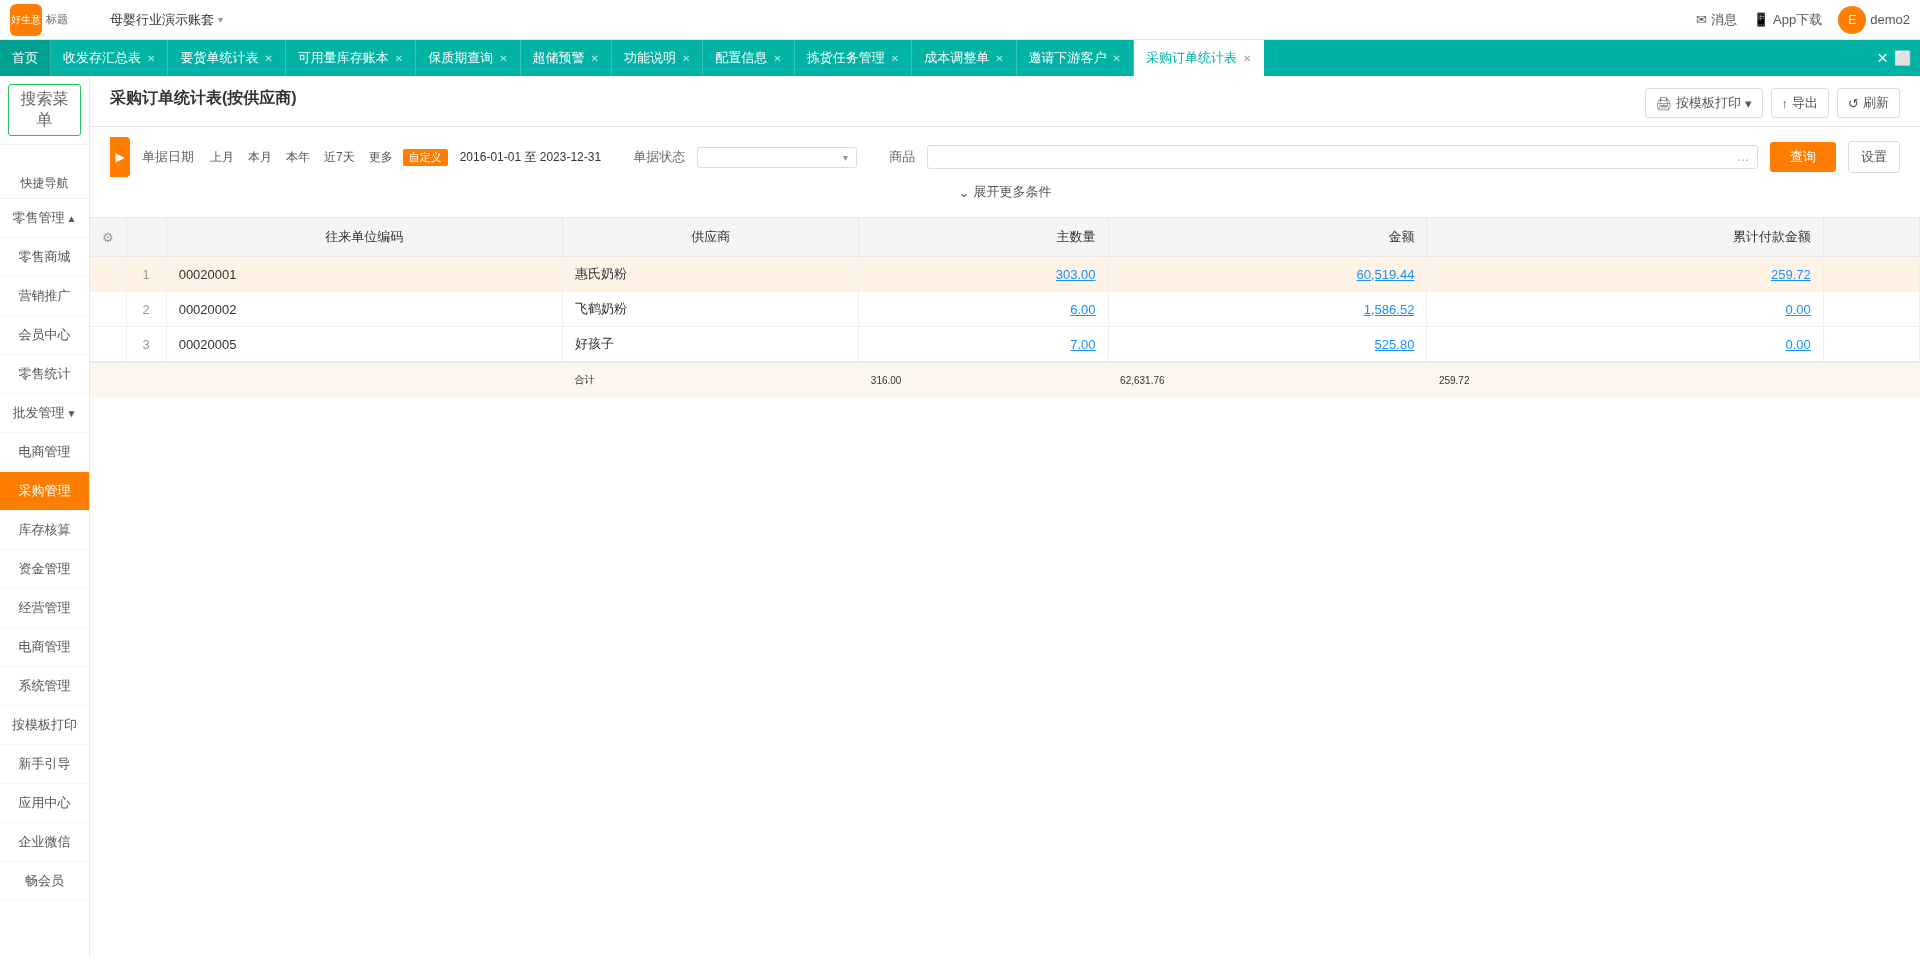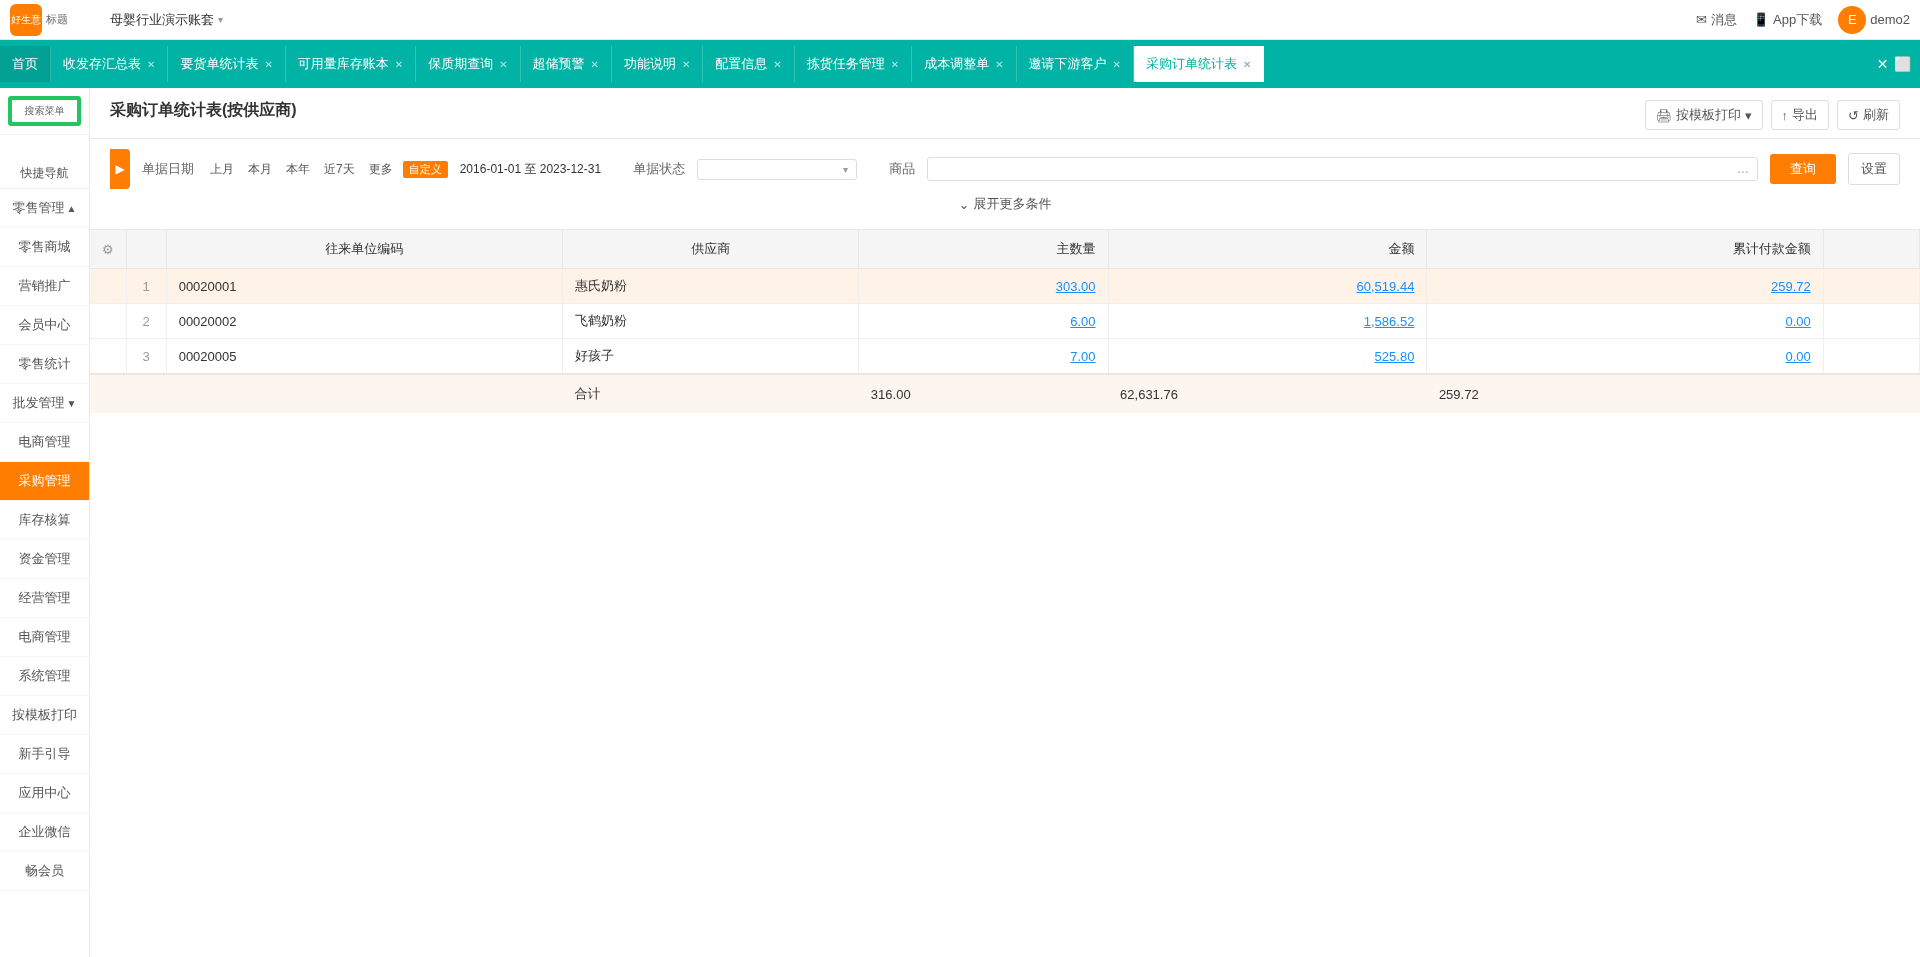--- a/index.html
+++ b/index.html
@@ -14,42 +14,42 @@
     .logo-icon { width: 32px; height: 32px; background: #ff7d00; border-radius: 6px; display: flex; align-items: center; justify-content: center; color: #fff; font-size: 10px; font-weight: normal; }
     .logo-text { font-size: 11px; color: #666; line-height: 1.2; }
     .org-selector { display: flex; align-items: center; gap: 4px; color: #333; font-size: 13px; cursor: pointer; margin-left: 10px; }
     .org-selector .chevron { color: #999; font-size: 10px; }
     .top-bar-right { margin-left: auto; display: flex; align-items: center; gap: 16px; }
     .top-bar-btn { display: flex; align-items: center; gap: 4px; color: #555; cursor: pointer; font-size: 13px; }
     .avatar { width: 28px; height: 28px; border-radius: 50%; background: #ff7d00; display: flex; align-items: center; justify-content: center; color: #fff; font-size: 12px; }
 
     
     .nav-tabs {
-      display: flex; align-items: center; background: #00b3a4; height: 48px;
+      display: flex; align-items: center; background: #00b3a4; height: 36px;
       overflow: hidden; flex-shrink: 0;
     }
     .nav-tab {
       display: flex; align-items: center; height: 36px; padding: 0 12px;
       color: #fff; font-size: 12px; cursor: pointer; white-space: nowrap;
       border-right: 1px solid rgba(255,255,255,0.2); gap: 4px; position: relative;
     }
     .nav-tab.home { background: rgba(0,0,0,0.1); }
     .nav-tab.active { background: #fff; color: #00b3a4; }
     .nav-tab .close-btn { font-size: 10px; color: rgba(255,255,255,0.7); cursor: pointer; margin-left: 2px; }
     .nav-tab.active .close-btn { color: #999; }
     .nav-tab-actions { margin-left: auto; display: flex; align-items: center; gap: 6px; padding-right: 8px; }
     .nav-tab-actions span { color: #fff; cursor: pointer; font-size: 14px; }
 
     
     .main-layout { display: flex; flex: 1; overflow: hidden; }
 
     
     .sidebar { width: 90px; background: #fff; border-right: 1px solid #e8e8e8; display: flex; flex-direction: column; flex-shrink: 0; overflow-y: auto; }
     .sidebar-search { padding: 8px; border-bottom: 1px solid #f0f0f0; }
-    .sidebar-search-btn { width: 100%; background: none; border: 4px solid #22c55e; border-radius: 3px; padding: 4px; cursor: pointer; font-size: 10px; color: #666; text-align: center; font-family: Liberation Mono, monospace; }
+    .sidebar-search-btn { width: 100%; background: none; border: 1px solid #22c55e; border-radius: 3px; padding: 4px; cursor: pointer; font-size: 16px; color: #666; text-align: center; font-family: Liberation Mono, monospace; }
     .sidebar-nav-btn { padding: 6px 8px; text-align: center; font-size: 12px; color: #555; cursor: pointer; border-bottom: 1px solid #f0f0f0; margin-top: 24px; }
     .sidebar-item {
       padding: 10px 6px; text-align: center; font-size: 12px; color: #555;
       cursor: pointer; border-bottom: 1px solid #f5f5f5; display: flex; flex-direction: column; align-items: center; gap: 2px;
     }
     .sidebar-item.active { background: #ff7d00; color: #fff; }
     .sidebar-item.has-arrow { flex-direction: row; justify-content: center; align-items: center; gap: 2px; }
     .sidebar-item .arrow { font-size: 10px; }
 
     
@@ -95,21 +95,21 @@
     tbody tr.highlighted { background: #fff3e8; }
     tbody td { padding: 8px 12px; border-bottom: 1px solid #f0f0f0; border-right: 1px solid #f0f0f0; color: #333; font-size: 13px; }
     tbody td.link { color: #1890ff; text-decoration: underline; cursor: pointer; }
     tbody td.right { text-align: right; }
     tbody td.center { text-align: center; }
     .row-num { color: #999; text-align: center; }
     .settings-col { color: #999; width: 30px; text-align: center; cursor: pointer; }
 
     
     .table-footer { background: #fdf6ee; border-top: 2px solid #e8e8e8; }
-    .table-footer td { padding: 10px 12px; font-size: 13px; color: #333; }
+    .table-footer td { padding: 10px 12px; font-size: 10px; color: #333; }
     .toggle-btn-left { background: #ff7d00; color: #fff; border: none; width: 20px; padding: 10px 0; cursor: pointer; font-size: 14px; display: flex; align-items: center; justify-content: center; border-radius: 0 4px 4px 0; margin-right: 0; }
   </style>
 </head>
 <body>
 
 <div class="top-bar">
   <div class="logo-area">
     <div class="logo-icon">好生意</div>
     <div class="logo-text">标题</div>
   </div>

